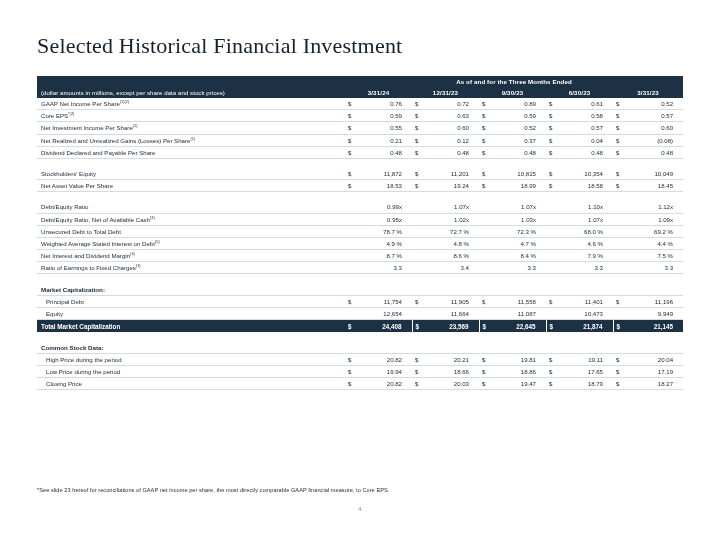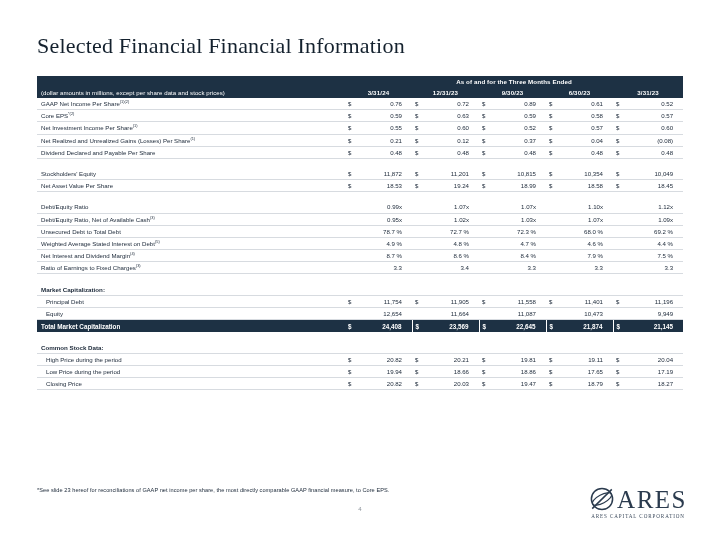--- a/index.html
+++ b/index.html
@@ -167,21 +167,21 @@
     letter-spacing: 0.9px;
     color: #3c4a5c;
     margin-top: 1px;
   }
 </style>
 </head>
 <body>
 
 <div class="slide">
 
-  <div class="slide-title">Selected Financial Financial Information</div>
+  <div class="slide-title">Selected Historical Financial Investment</div>
 
   <table class="fin">
     <colgroup>
       <col style="width:308px">
       <col style="width:13px">
         <col style="width:54px">
       <col style="width:13px">
         <col style="width:54px">
       <col style="width:13px">
         <col style="width:54px">
@@ -471,25 +471,14 @@
           <td class="val">18.79</td>
           <td class="cur">$</td>
           <td class="val">18.27</td>
         </tr>
       </tbody>
   </table>
 
   <div class="footnote">*See slide 23 hereof for reconciliations of GAAP net income per share, the most directly comparable GAAP financial measure, to Core EPS.</div>
   <div class="pagenum">4</div>
 
-  <div class="logo">
-    <div class="logo-main">
-      <svg class="logo-mark" width="26" height="26" viewBox="0 0 26 26">
-        <circle cx="13" cy="13" r="10.6" fill="none" stroke="#2b3b4e" stroke-width="1.5"></circle>
-        <ellipse cx="13" cy="13" rx="10.6" ry="4.2" fill="none" stroke="#2b3b4e" stroke-width="1.1" transform="rotate(-28 13 13)"></ellipse>
-        <line x1="3.2" y1="22.6" x2="22.8" y2="3.4" stroke="#2b3b4e" stroke-width="1.5"></line>
-      </svg>
-      <span class="logo-word">ARES</span>
-    </div>
-    <div class="logo-sub">ARES CAPITAL CORPORATION</div>
-  </div>
 
 </div>
 
 </body></html>

